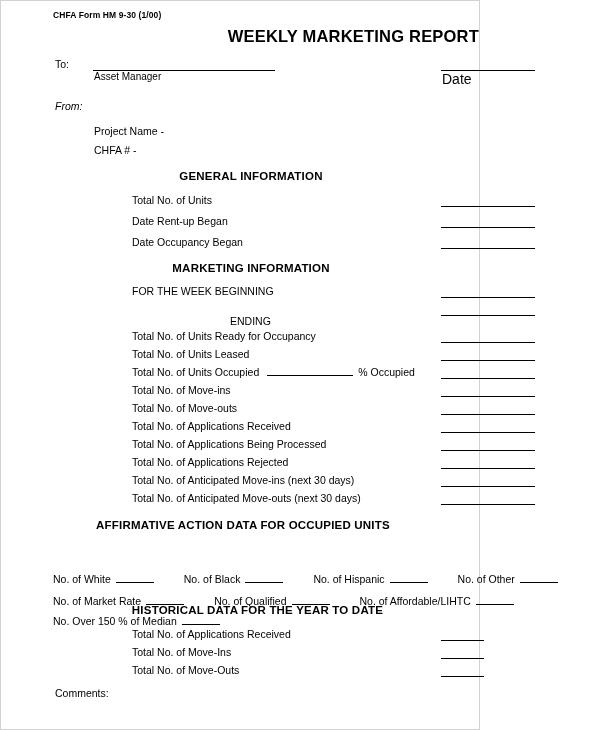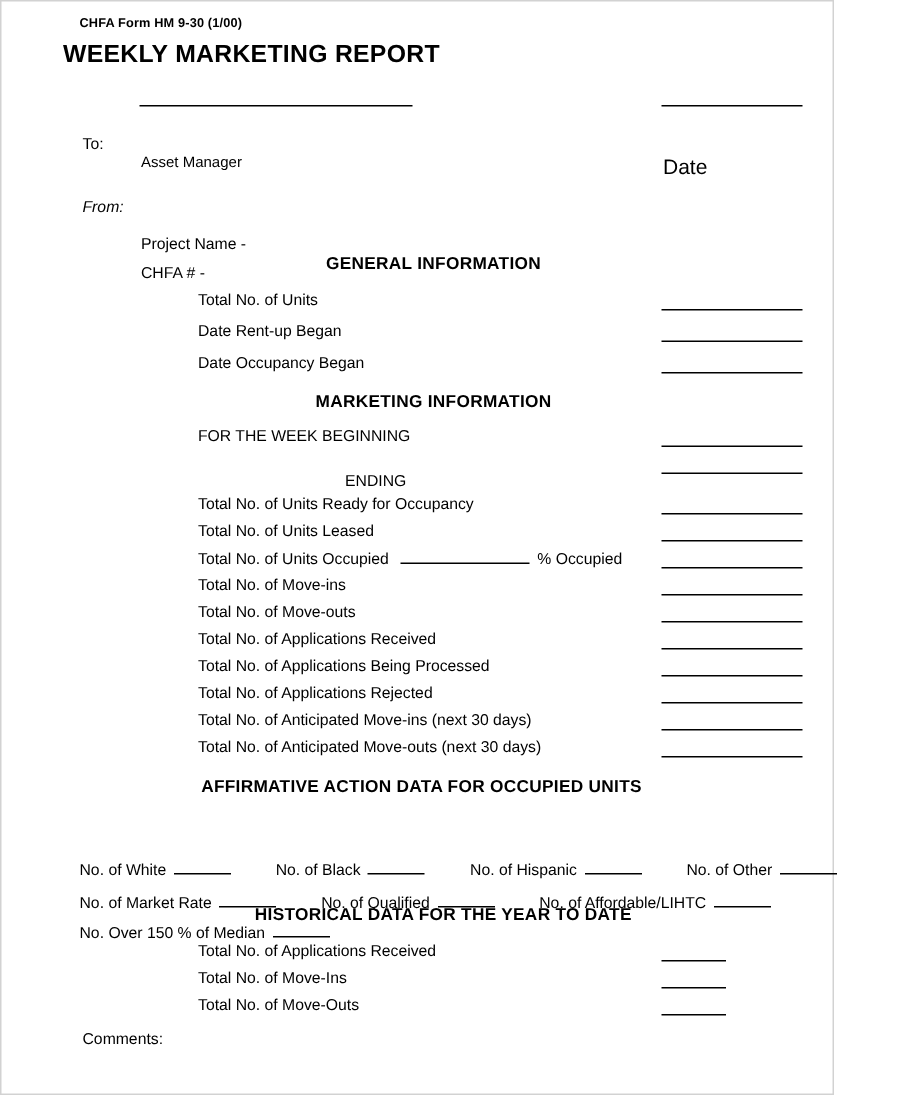--- a/index.html
+++ b/index.html
@@ -9,50 +9,49 @@
   }
   body {
     width: 600px;
     height: 730px;
     font-family: "Liberation Sans", sans-serif;
     color: #000000;
     overflow: hidden;
   }
   .page {
     position: relative;
-    width: 556px;
+    width: 480px;
     height: 730px;
     box-sizing: border-box;
     border: 1px solid #d2d2d2;
     background: #ffffff;
   }
   .abs { position: absolute; }
 
   .form-code {
     left: 52px;
     top: 9px;
     font-size: 8.5px;
     font-weight: bold;
     letter-spacing: 0.1px;
   }
   .doc-title {
     left: 0;
     right: 0;
     top: 26px;
-    text-align: left;
+    text-align: right;
     font-size: 16.5px;
     font-weight: bold;
     letter-spacing: 0.2px;
-    padding-left: 41px;
+    padding-left: 30px;
   }
 
   .lbl {
     font-size: 10.5px;
     white-space: nowrap;
-    margin-top: 32px;
   }
   .lbl-to   { left: 54px; top: 57px; }
   .lbl-from { left: 54px; top: 99px; font-style: italic; }
   .lbl-assetmgr { left: 93px; top: 70px; font-size: 10px; }
   .lbl-date     { left: 441px; top: 70px; font-size: 14px; }
 
   .lbl-projname { left: 93px; top: 124px; }
   .lbl-chfanum  { left: 93px; top: 143px; }
 
   .rule {

